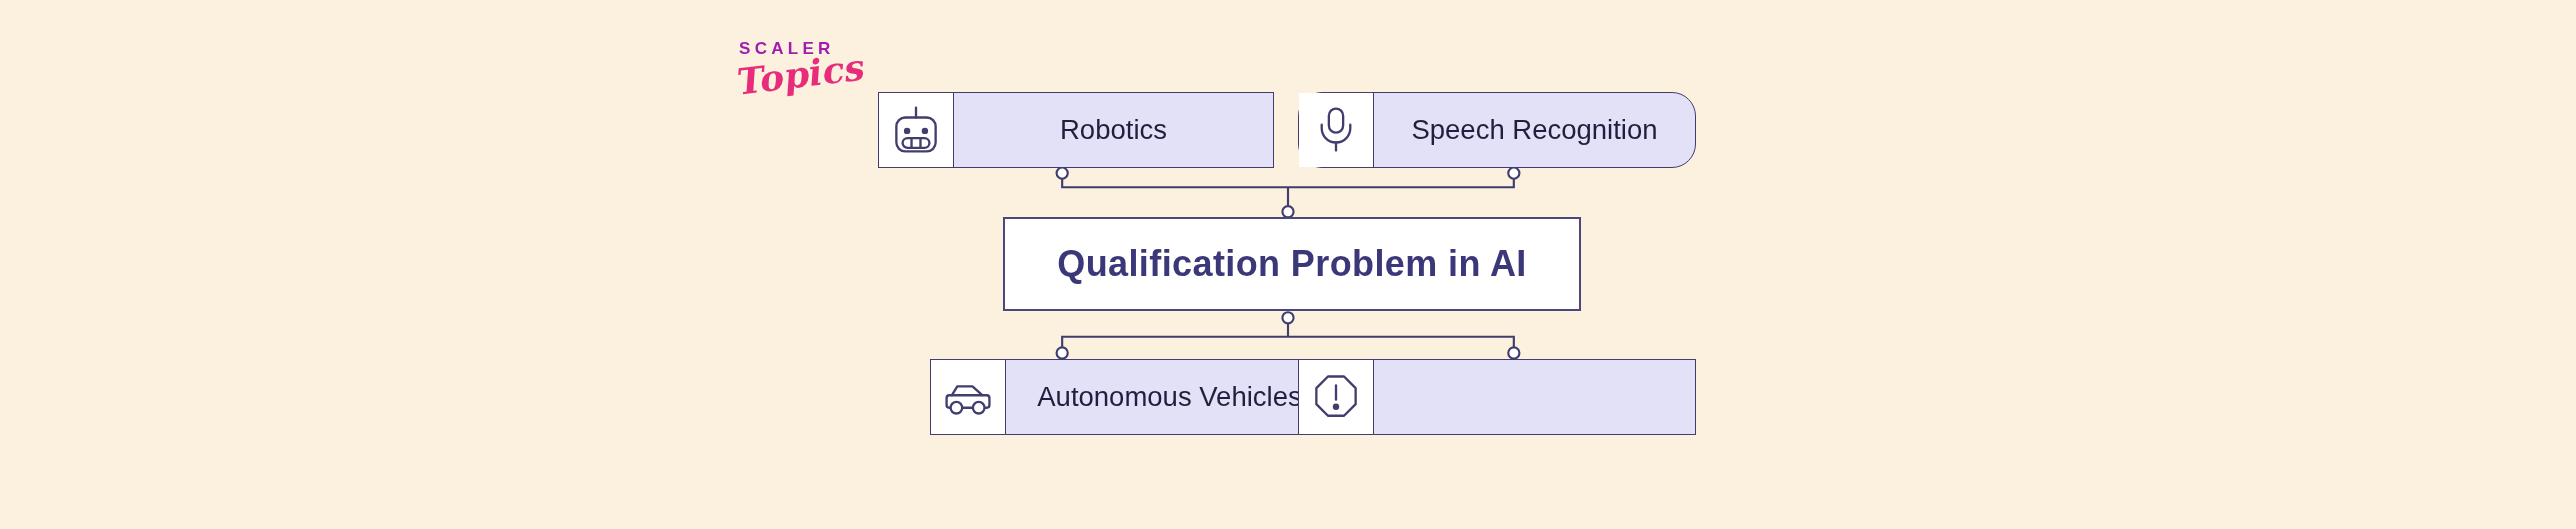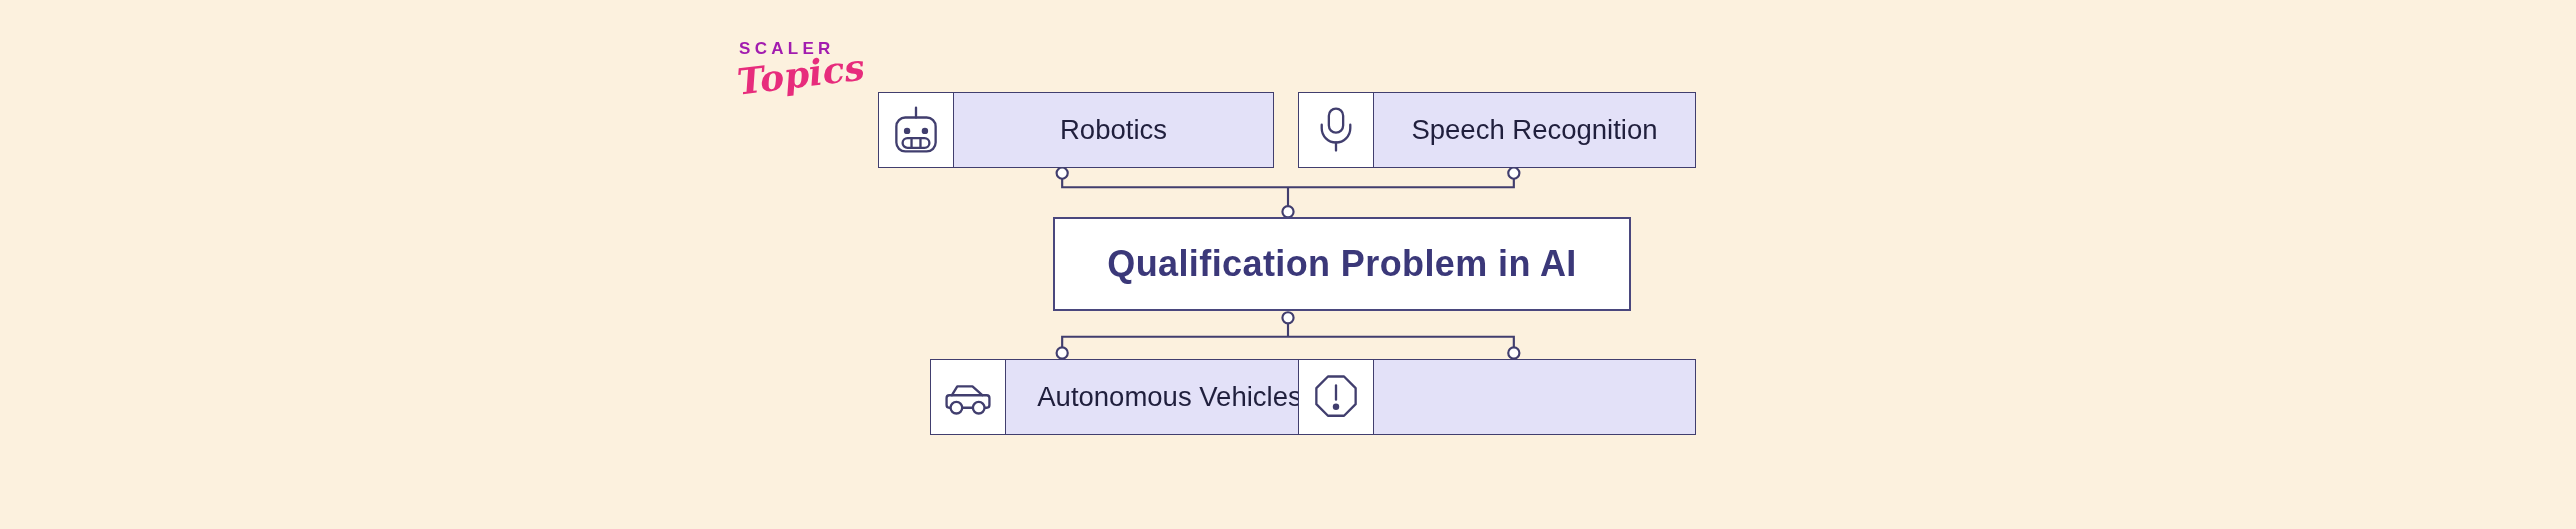--- a/index.html
+++ b/index.html
@@ -32,26 +32,26 @@
   .icon-cell{
     width:74px;flex:0 0 74px;background:#FFFFFF;
     border-right:1.7px solid #413E6E;
     display:flex;align-items:center;justify-content:center;
   }
   .label-cell{
     flex:1;display:flex;align-items:center;justify-content:center;
     font-size:27.5px;color:#201F3D;
   }
   .node-robotics{left:878px;top:92px;width:396px;text-align:center;}
-  .node-speech{left:1298px;top:92px;width:398px;}
+  .node-speech{left:1298px;top:92px;width:398px;border-radius:24px;}
   .node-auto{left:930px;top:359px;width:404px;}
   .node-fraud{left:1298px;top:359px;width:398px;}
   
   .center-box{
-    position:absolute;left:1053px;top:217px;width:578px;height:94px;
+    position:absolute;left:1003px;top:217px;width:578px;height:94px;
     box-sizing:border-box;background:#FFFFFF;border:2.6px solid #4A477D;
     display:flex;align-items:center;justify-content:center;
   }
   .center-title{
     font-size:36px;font-weight:bold;color:#3B3879;
     letter-spacing:0.4px;white-space:nowrap;
   }
   
   .connectors{position:absolute;left:0;top:0;pointer-events:none;}
   .connectors path,.connectors line{stroke:#413E6E;stroke-width:2.5;fill:none;}

